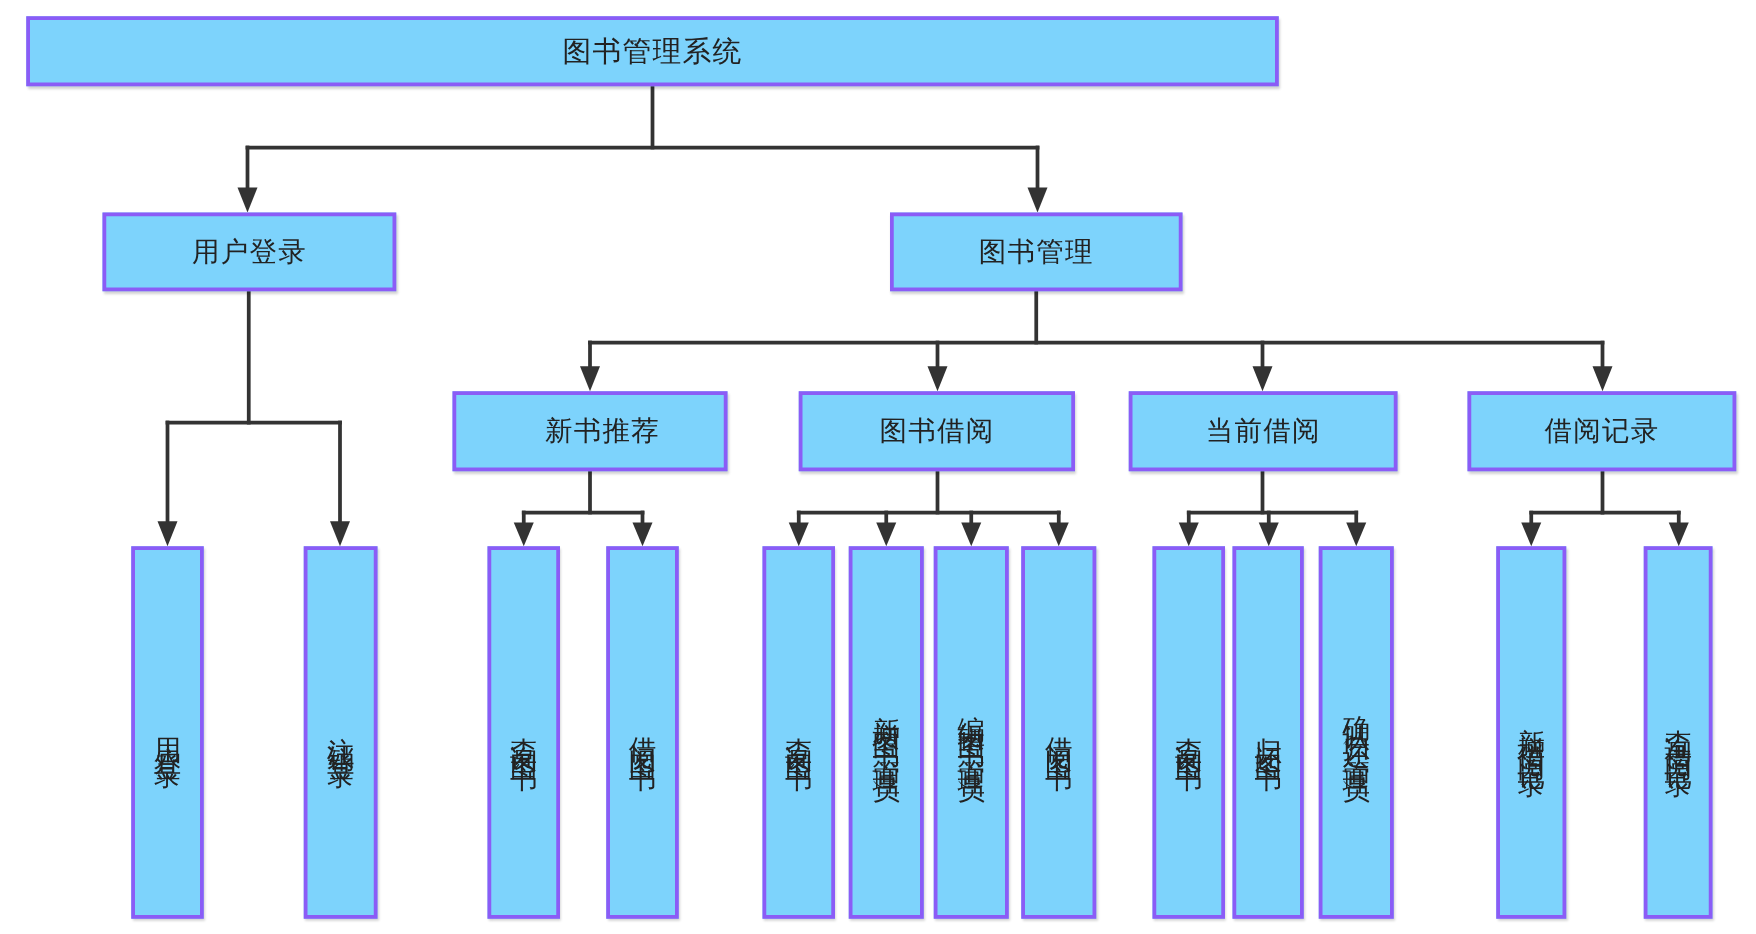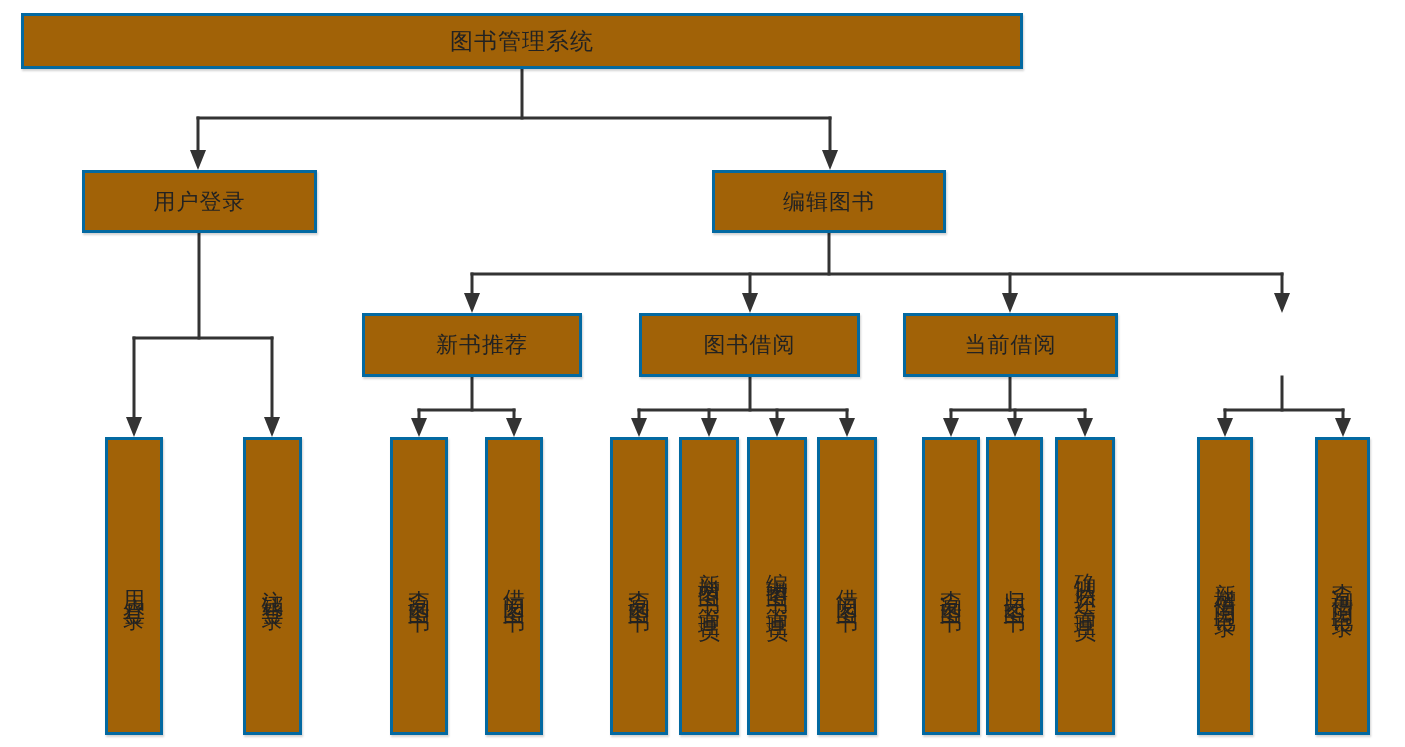--- a/index.html
+++ b/index.html
@@ -9,22 +9,22 @@
     width: 1405px;
     height: 747px;
     background: #ffffff;
     overflow: hidden;
   }
   .connectors { position: absolute; left: 0; top: 0; }
   .connectors line { stroke: #333333; stroke-width: 3; stroke-linecap: square; }
   .connectors polygon { fill: #333333; }
   .box {
     position: absolute;
-    background: #a16207;
-    border: 3px solid #0369a1;
+    background: #7dd3fc;
+    border: 3px solid #8b5cf6;
     box-sizing: border-box;
     display: flex;
     align-items: center;
     justify-content: center;
     color: #222222;
     box-shadow: 1px 2px 2px rgba(0,0,0,0.18);
     text-align: right;
   }
   .hbox { font-size: 22px; letter-spacing: 1px; }
   .root-box { font-size: 23px; }
@@ -109,25 +109,26 @@
     <line x1="1225" y1="410" x2="1343" y2="410"></line>
     <line x1="1225" y1="410" x2="1225" y2="420"></line>
     <polygon points="1217,418 1233,418 1225,437"></polygon>
     <line x1="1343" y1="410" x2="1343" y2="420"></line>
     <polygon points="1335,418 1351,418 1343,437"></polygon>
   </svg>
 
   <div class="box hbox root-box" style="left:21px; top:13px; width:1002px; height:56px;">图书管理系统</div>
 
   <div class="box hbox" style="left:82px; top:170px; width:235px; height:63px;">用户登录</div>
-  <div class="box hbox" style="left:712px; top:170px; width:234px; height:63px;">编辑图书</div>
+  <div class="box hbox" style="left:712px; top:170px; width:234px; height:63px;">图书管理</div>
 
   <div class="box hbox" style="left:362px; top:313px; width:220px; height:64px;padding-left:20px;">新书推荐</div>
   <div class="box hbox" style="left:903px; top:313px; width:215px; height:64px;">当前借阅</div>
   <div class="box hbox" style="left:639px; top:313px; width:221px; height:64px;">图书借阅</div>
+  <div class="box hbox" style="left:1174px; top:313px; width:215px; height:64px;">借阅记录</div>
 
   <div class="box" style="left:105px; top:437px; width:58px; height:298px;">
     <span class="vtext">用户登录</span>
   </div>
   <div class="box" style="left:243px; top:437px; width:59px; height:298px;">
     <span class="vtext">注销登录</span>
   </div>
 
   <div class="box" style="left:390px; top:437px; width:58px; height:298px;">
     <span class="vtext">查询图书</span>

